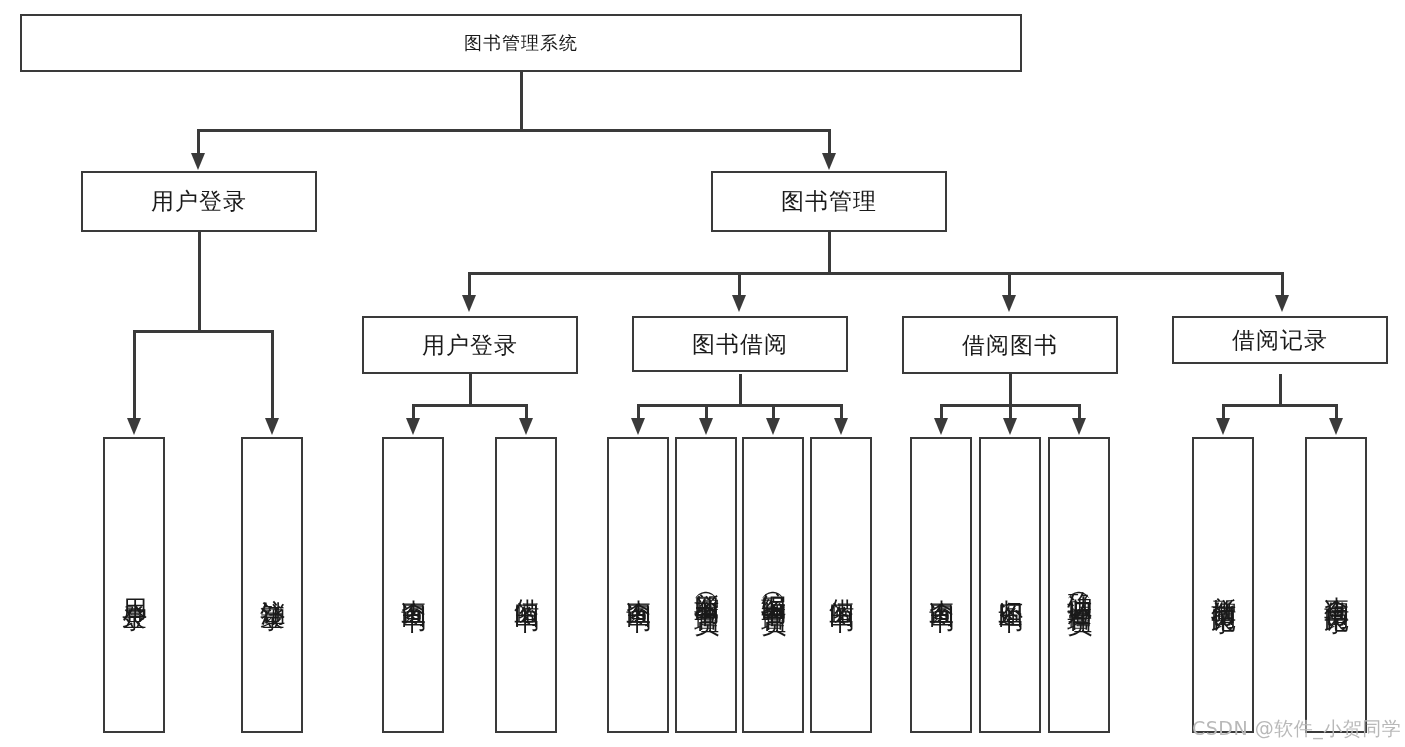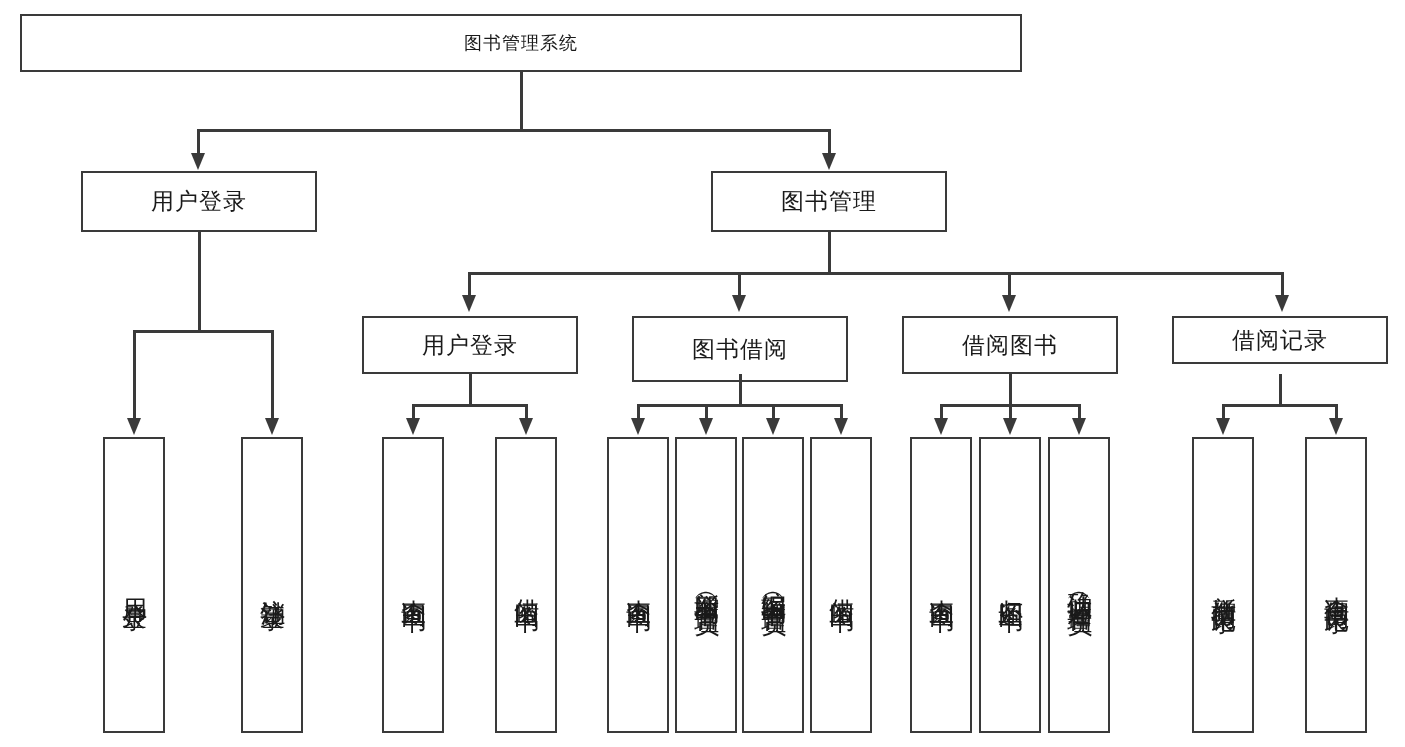--- a/index.html
+++ b/index.html
@@ -124,21 +124,21 @@
 
   <div class="vline" style="left:1008px;top:272px;width:2.5px;height:25px;"></div>
   <div class="arrow" style="left:1002px;top:295px;"></div>
 
   <div class="vline" style="left:1281px;top:272px;width:2.5px;height:25px;"></div>
   <div class="arrow" style="left:1275px;top:295px;"></div>
 
   <div class="node h" style="left:362px;top:316px;width:216px;height:58px;">
     <span class="label">用户登录</span>
   </div>
-  <div class="node h" style="left:632px;top:316px;width:216px;height:66px;">
+  <div class="node h" style="left:632px;top:316px;width:216px;height:56px;">
     <span class="label">图书借阅</span>
   </div>
   <div class="node h" style="left:902px;top:316px;width:216px;height:58px;">
     <span class="label">借阅图书</span>
   </div>
   <div class="node h" style="left:1172px;top:316px;width:216px;height:48px;">
     <span class="label">借阅记录</span>
   </div>
 
   <div class="vline" style="left:469px;top:374px;width:2.5px;height:32px;"></div>
@@ -212,14 +212,15 @@
     <span class="label">确认归还（管理员）</span>
   </div>
 
   <div class="node v" style="left:1192px;top:437px;width:62px;height:296px;">
     <span class="label">新增借阅记录</span>
   </div>
   <div class="node v" style="left:1305px;top:437px;width:62px;height:296px;">
     <span class="label">查询借阅记录</span>
   </div>
 
+  <div id="watermark" style="left:1192px;top:716px;">CSDN @软件_小贺同学</div>
 
 </div>
 
 </body></html>

